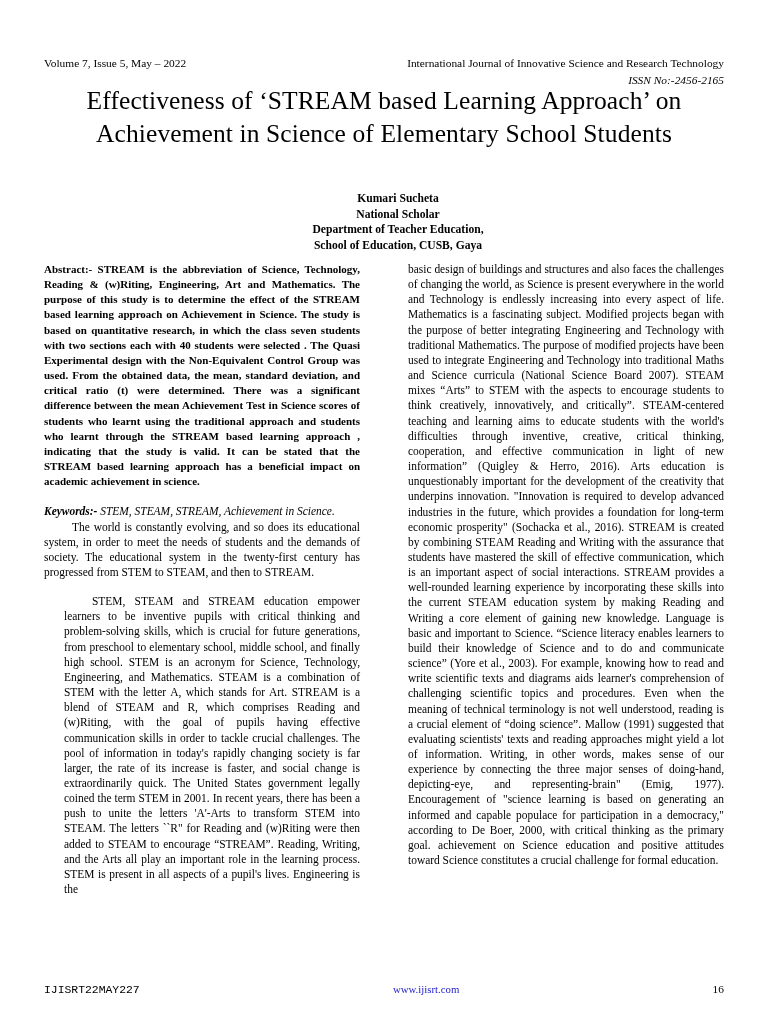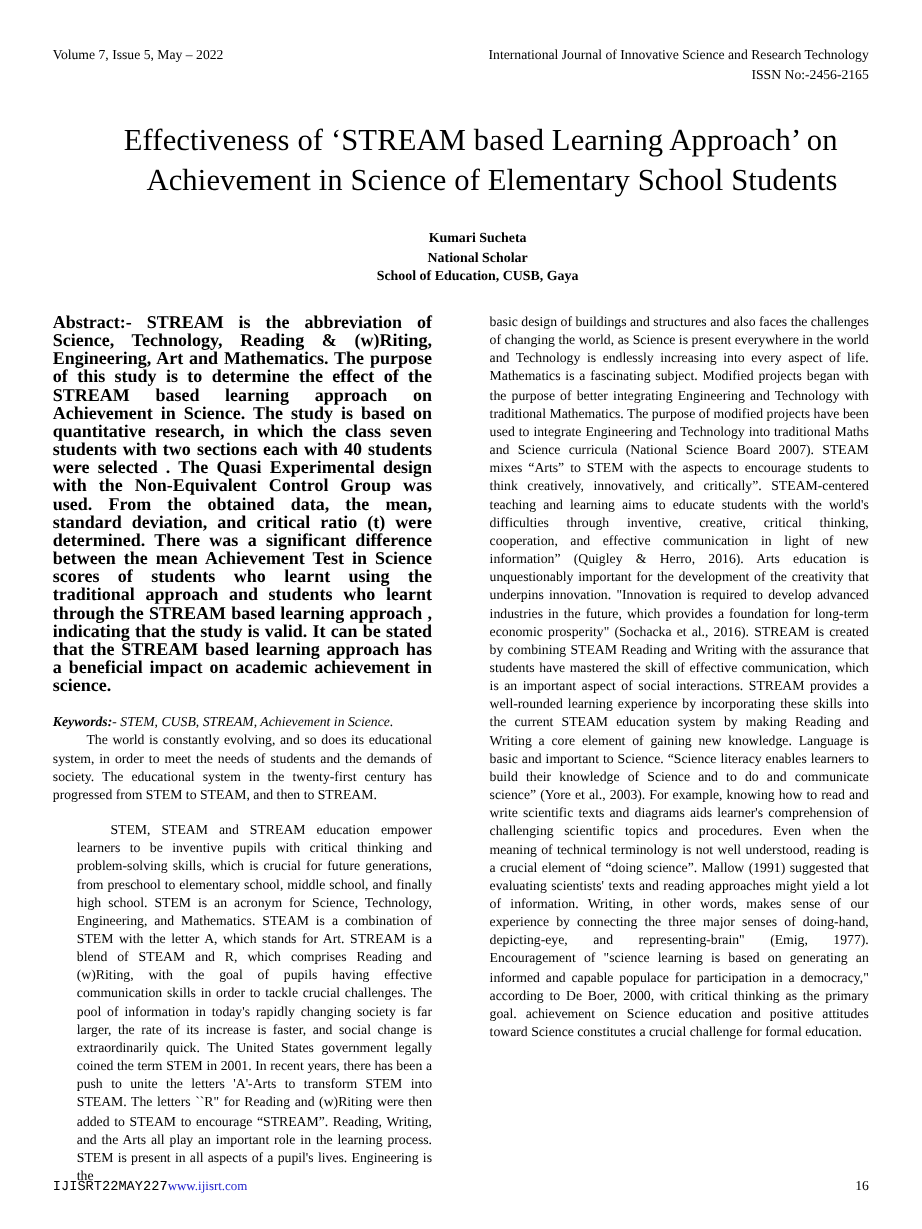--- a/index.html
+++ b/index.html
@@ -32,34 +32,35 @@
     top: 40px;
     height: 40px;
   }
   .runhead-row {
     display: flex;
     justify-content: space-between;
     align-items: baseline;
     font-size: 11.4px;
   }
   .runhead-left { white-space: nowrap; }
-  .runhead-right { white-space: nowrap; }
+  .runhead-right { white-space: nowrap; margin-top: 17px; }
   .issn-row {
     text-align: right;
     font-size: 11.4px;
     margin-top: 5px;
+    font-style: italic;
   }
 
   
   .title-block {
     position: absolute;
     left: 70px;
     right: 70px;
-    top: 100px;
-    text-align: right;
+    top: 84px;
+    text-align: center;
   }
   .paper-title {
     font-size: 25.5px;
     line-height: 33px;
     font-weight: normal;
     margin: 0;
     letter-spacing: 0.1px;
   }
 
   
@@ -98,21 +99,21 @@
     line-height: 15.15px;
     text-align: justify;
     text-justify: inter-word;
     hyphens: none;
   }
   p.body.indent { text-indent: 28px; }
   p.gap { margin-top: 14px; margin-left: 20px; }
 
   .abstract {
     font-weight: bold;
-    font-size: 15px;
+    font-size: 11px;
     line-height: 15.15px;
     text-align: justify;
     margin: 0;
   }
   .keywords {
     font-style: italic;
     font-size: 11.45px;
     line-height: 15.15px;
     text-align: justify;
     margin: 15px 0 0 0;
@@ -137,21 +138,21 @@
   .footer {
     position: absolute;
     left: 44px;
     right: 44px;
     bottom: 28px;
     display: flex;
     align-items: baseline;
     font-size: 11.4px;
   }
   .footer-left  { flex: 0 0 auto; font-family: Liberation Mono, monospace; }
-  .footer-mid   { flex: 1 1 auto; text-align: left; }
+  .footer-mid   { flex: 1 1 auto; text-align: center; }
   .footer-right { flex: 0 0 auto; }
   .footer-link {
     color: #2222cc;
     text-decoration: none;
     font-size: 10.8px;
   }
 </style>
 </head>
 <body>
 
@@ -165,29 +166,30 @@
     <div class="issn-row">ISSN No:-2456-2165</div>
   </div>
 
   <div class="title-block">
     <h1 class="paper-title">Effectiveness of ‘STREAM based Learning Approach’ on Achievement in Science of Elementary School Students</h1>
   </div>
 
   <div class="author-block">
     <div>Kumari Sucheta</div>
     <div>National Scholar</div>
+    <div>Department of Teacher Education,</div>
     <div>School of Education, CUSB, Gaya</div>
   </div>
 
   <div class="cols">
 
     <div class="col col-left">
       <p class="abstract">Abstract:- STREAM is the abbreviation of  Science, Technology, Reading &amp; (w)Riting, Engineering, Art and Mathematics. The purpose of this study is to determine the effect  of the STREAM  based learning approach on Achievement in Science. The study is based on quantitative research, in which  the class seven students with two sections  each with  40 students  were selected . The Quasi Experimental design with the Non-Equivalent Control Group was  used. From the obtained data, the mean, standard deviation, and critical ratio (t) were determined. There was a significant difference between the mean Achievement Test in Science scores of students who learnt using the traditional approach   and students who learnt through the STREAM   based learning approach  , indicating that the study is valid. It can be stated that the STREAM based  learning approach  has a beneficial impact on academic achievement in science.</p>
 
-      <p class="keywords"><b>Keywords:-</b><span> STEM, CUSB, STREAM, Achievement in Science.</span></p>
+      <p class="keywords"><b>Keywords:-</b><span> STEM, STEAM, STREAM, Achievement in Science.</span></p>
 
 
       <p class="body indent">The world is constantly evolving, and so does its educational system, in order to meet the needs of students and the demands of society. The educational system in the twenty-first century has progressed from STEM to STEAM, and then to STREAM.</p>
       <p class="body indent gap">STEM, STEAM  and STREAM education empower learners to be inventive pupils with critical thinking and problem-solving skills, which is crucial for future generations, from preschool to elementary school, middle school, and finally high school. STEM  is an acronym for Science, Technology, Engineering, and Mathematics. STEAM is a combination of STEM with the letter A, which stands for Art. STREAM is a blend of STEAM and R, which comprises Reading and (w)Riting, with the goal of pupils having effective communication skills in order to tackle crucial challenges. The pool of information in today's rapidly changing society is far larger, the rate of its increase is faster, and social change is extraordinarily quick. The United States government legally coined the term STEM in 2001. In recent years, there has been a push to unite the letters 'A'-Arts to transform STEM into STEAM. The letters ``R" for Reading and (w)Riting were then added to STEAM to encourage “STREAM”. Reading, Writing, and the Arts all play an important  role in the learning process. STEM is present in all aspects of a pupil's lives. Engineering is the</p>
     </div>
 
     <div class="col col-right">
       <p class="body">basic design of buildings and structures and also faces the challenges of changing the world, as Science is present everywhere in the world and Technology is endlessly increasing into every aspect of life. Mathematics is a fascinating subject. Modified  projects began with the purpose of better integrating Engineering and Technology with traditional Mathematics. The purpose of modified projects have  been used  to  integrate Engineering and Technology into traditional Maths and Science curricula (National Science Board 2007). STEAM mixes “Arts” to STEM with  the aspects to encourage students to think creatively, innovatively, and critically”.  STEAM-centered teaching and learning aims to educate students with the world's difficulties through inventive, creative,   critical thinking, cooperation, and effective communication in light of new information” (Quigley &amp; Herro, 2016). Arts education is unquestionably important for the development of the creativity that underpins innovation. "Innovation is required to develop advanced industries in the future, which provides a foundation for long-term economic prosperity" (Sochacka et al., 2016). STREAM is created by combining STEAM  Reading and Writing with the assurance that students have mastered the skill of effective communication, which is an important aspect of social interactions. STREAM provides a well-rounded learning experience by incorporating these skills into the current STEAM education system by making Reading and Writing a core element of gaining new knowledge. Language is basic and important to Science. “Science literacy enables learners to build their knowledge of Science and to do and communicate science” (Yore et al., 2003). For example, knowing how to read and write scientific texts and diagrams aids learner's comprehension of challenging scientific topics and procedures. Even when the meaning of technical terminology is not well understood, reading is a crucial element of “doing science”.  Mallow (1991) suggested that evaluating scientists' texts and reading approaches might yield a lot of information. Writing, in other words, makes sense of our experience by connecting the three major senses of doing-hand, depicting-eye, and representing-brain" (Emig, 1977). Encouragement of "science learning is based on generating an informed and capable populace for participation in a democracy," according to De Boer, 2000, with critical thinking as the primary goal. achievement on Science education and positive attitudes toward Science constitutes a crucial challenge for formal education.</p>
     </div>
 

